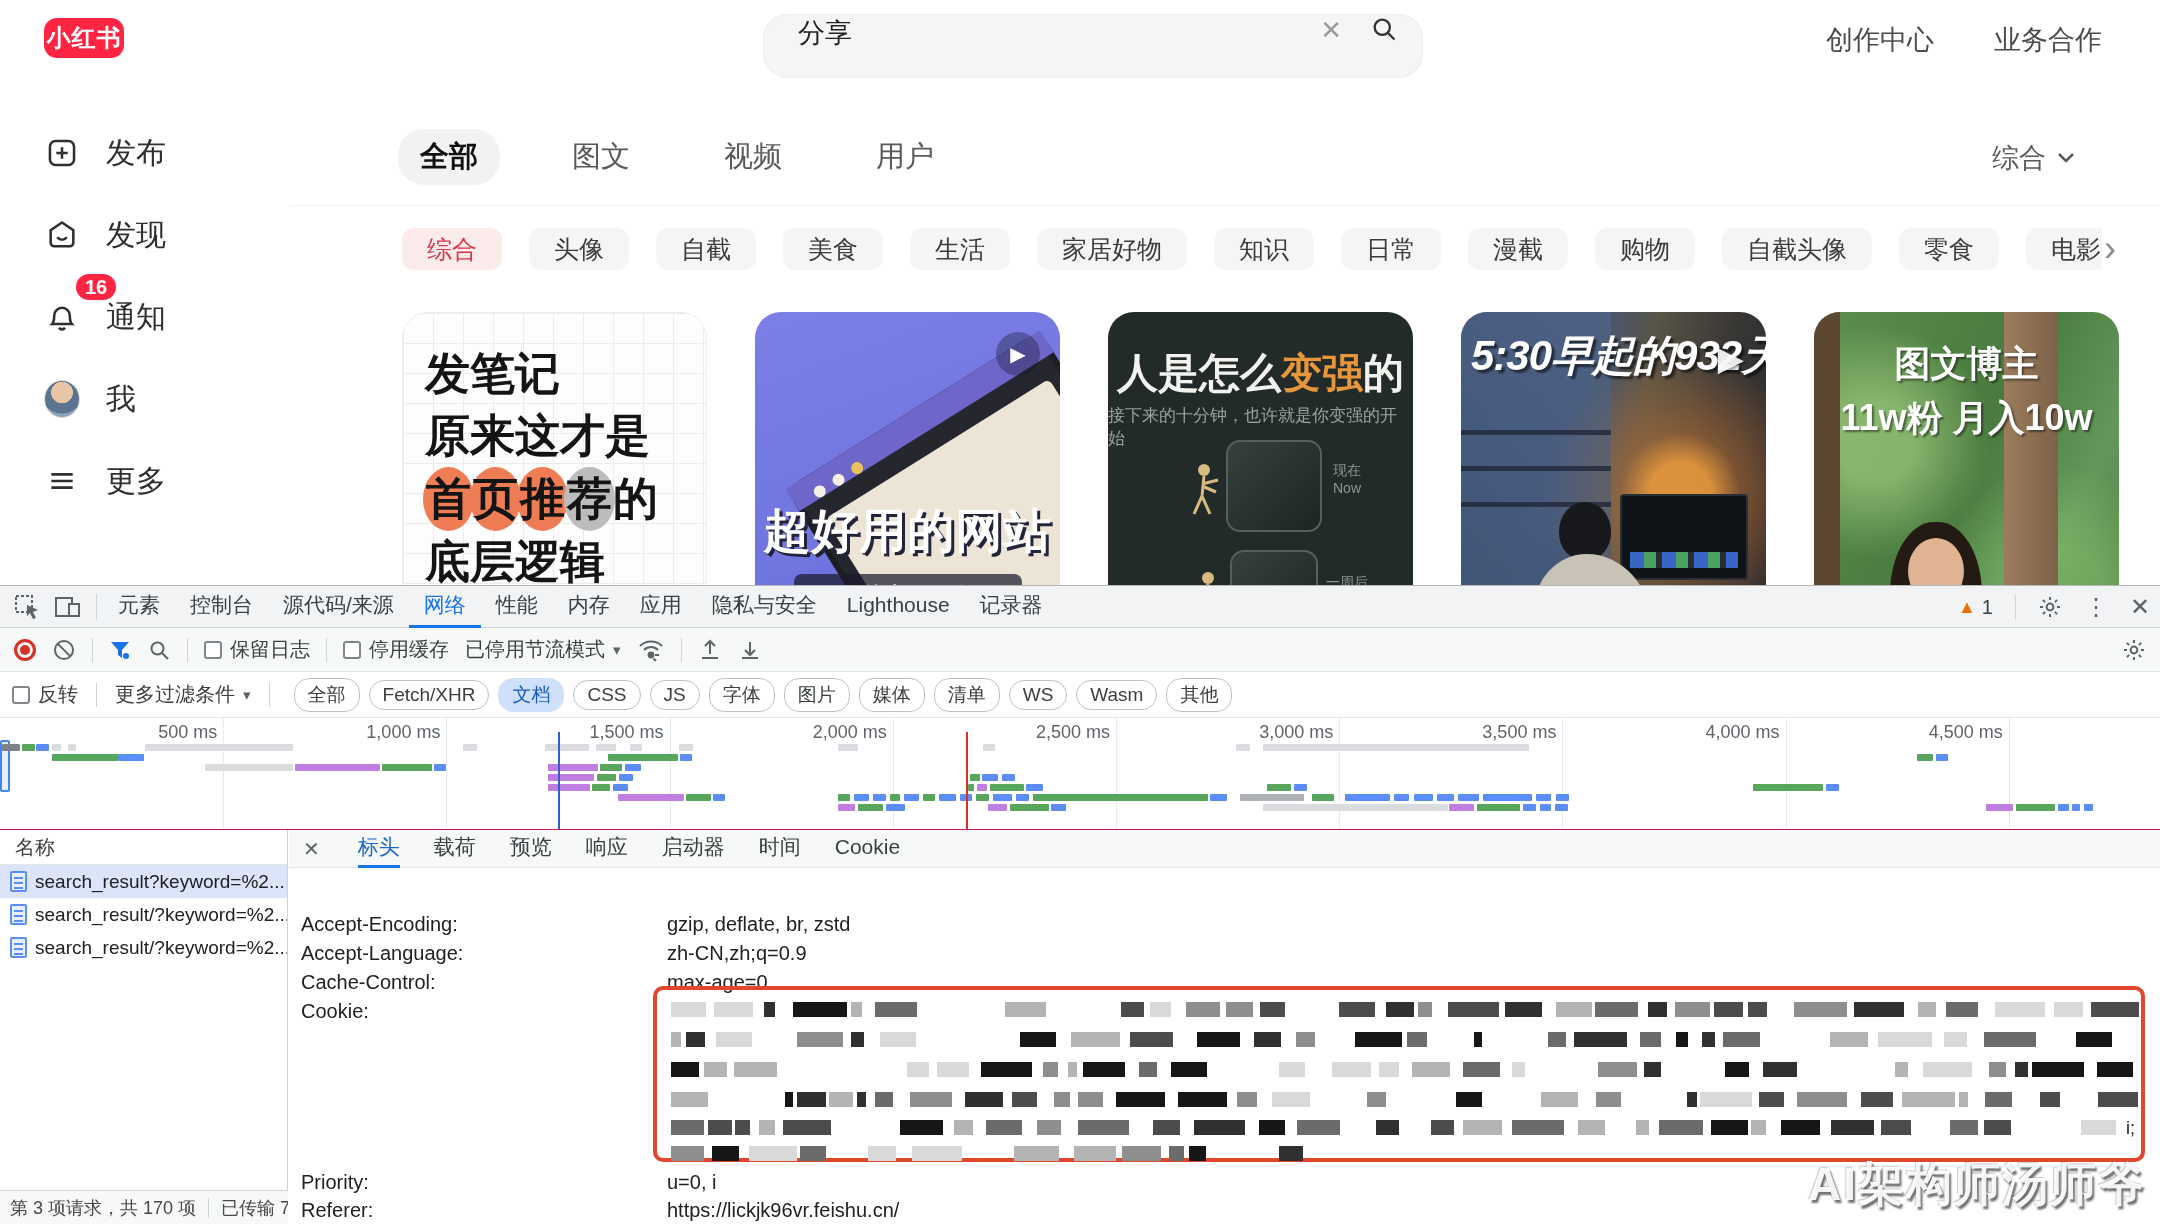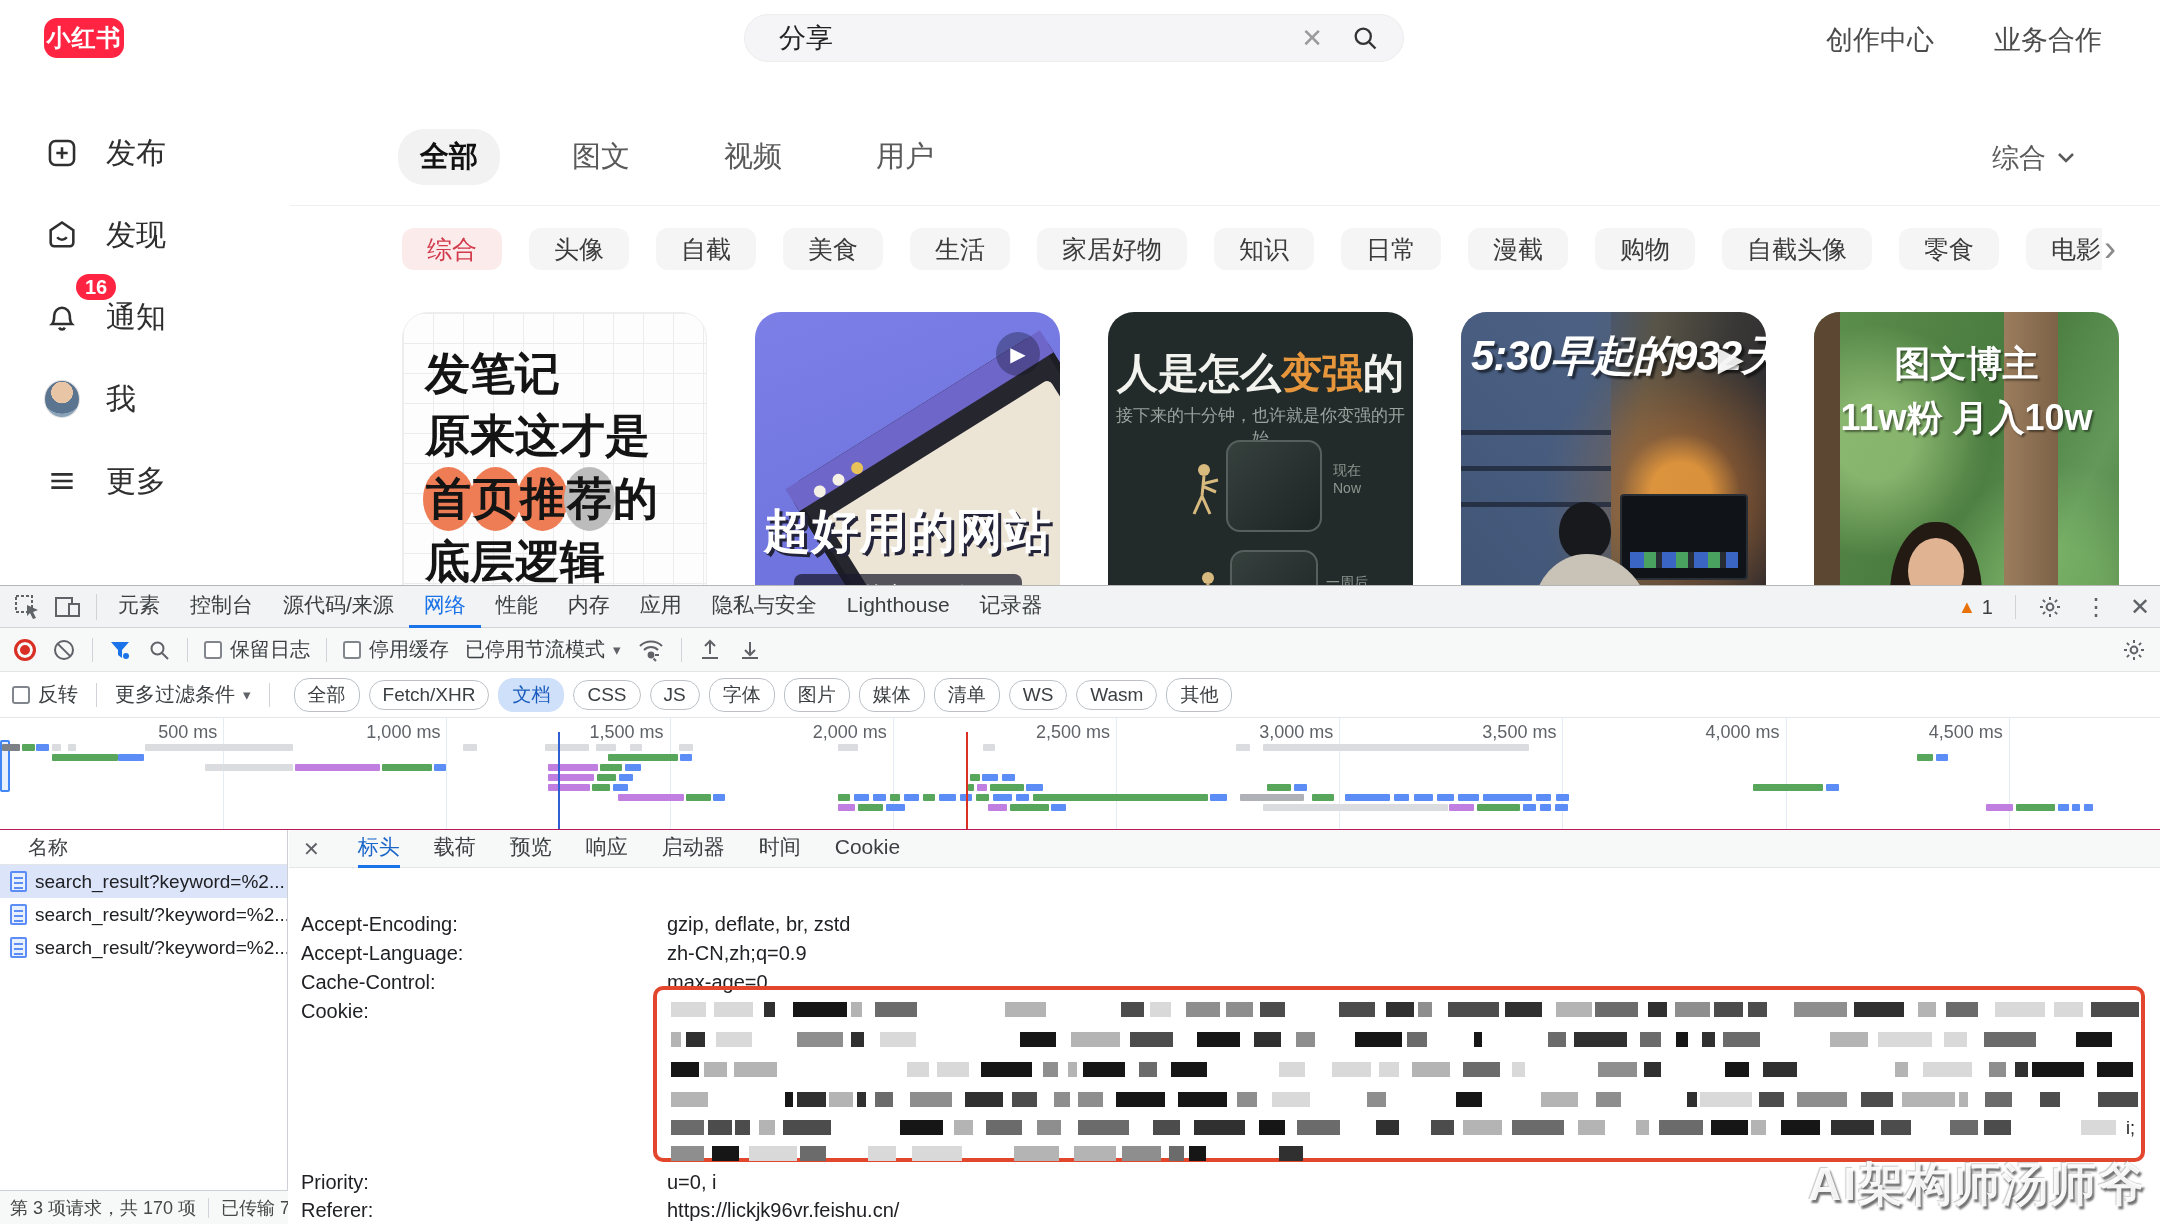--- a/index.html
+++ b/index.html
@@ -4,22 +4,22 @@
 <style>
   * { margin:0; padding:0; box-sizing:border-box; }
   html,body { width:2160px; height:1224px; overflow:hidden; background:#fff;
     font-family:"Liberation Sans","DejaVu Sans",sans-serif; }
   #app { position:relative; width:2160px; height:1224px; background:#fff; }
 
   
   #site { position:absolute; left:0; top:0; width:2160px; height:585px; overflow:hidden; background:#fff; }
   .logo { position:absolute; left:44px; top:18px; width:80px; height:40px; background:#ff2442; color:#fff;
     border-radius:13px; font-size:24px; font-weight:bold; display:flex; align-items:center; justify-content:center; letter-spacing:1px;}
-  .search { position:absolute; left:744px; top:14px; width:660px; height:48px; background:#f5f5f7; border:1px solid #ededee;
-    border-radius:24px; display:flex; align-items:center; }
+  .search { position:absolute; left:763px; top:14px; width:660px; height:64px; background:#f5f5f7; border:1px solid #ededee;
+    border-radius:24px; display:flex; }
   .search .s-text { margin-left:34px; font-size:27px; color:#222; flex:1; }
   .search .s-clear { color:#9a9a9a; font-size:26px; margin-right:28px; cursor:pointer; }
   .search .s-mag { margin-right:24px; }
   .hdr-links { position:absolute; right:58px; top:22px; display:flex; gap:60px; font-size:27px; color:#4c4c4c; }
   .hdr-links span { cursor:pointer; }
 
   .sidebar { position:absolute; left:44px; top:128px; width:230px; }
   .sb-item { position:relative; display:flex; align-items:center; gap:26px; height:50px; margin-bottom:32px; cursor:pointer; }
   .sb-item .sb-ic { width:36px; height:36px; display:flex; align-items:center; justify-content:center; }
   .sb-item .sb-lb { font-size:30px; color:#2f2f2f; }
@@ -62,21 +62,21 @@
   .card2 .t { position:absolute; left:0; right:0; top:188px; text-align:center; font-size:47px; font-weight:900; color:#fff;
     text-shadow:3px 3px 0 #23233a; letter-spacing:1px; }
   .card2 .pill { position:absolute; left:50%; transform:translateX(-50%); top:262px; background:rgba(25,25,45,.72); color:#fff;
     font-size:24px; padding:6px 18px; border-radius:8px; white-space:nowrap; }
   .playbtn { position:absolute; right:20px; top:20px; width:44px; height:44px; border-radius:50%; background:rgba(20,20,40,.35);
     color:#fff; font-size:20px; display:flex; align-items:center; justify-content:center; }
   
   .card3 { background:#222b2a; }
   .card3 .t { position:absolute; left:0; right:0; top:34px; text-align:center; font-size:41px; font-weight:800; color:#f2f2ee; }
   .card3 .t em { font-style:normal; color:#e8963c; }
-  .card3 .st { position:absolute; left:0; right:0; top:92px; text-align:center; font-size:17px; color:#9aa39e; }
+  .card3 .st { position:absolute; left:0; right:0; top:92px; font-size:17px; color:#9aa39e; }
   .blk { position:absolute; border:2px solid #55605d; border-radius:14px; background:linear-gradient(135deg,#36403d,#1d2524); }
   .blk1 { left:118px; top:128px; width:96px; height:92px; }
   .blk2 { left:122px; top:238px; width:88px; height:86px; }
   .card3 .lbl { position:absolute; font-size:14px; color:#8d968f; white-space:nowrap; }
   .fig { position:absolute; }
   
   .card4 { background:
     radial-gradient(circle at 72% 42%, rgba(245,160,60,.85) 0 9%, rgba(205,120,50,.45) 18%, transparent 42%),
     linear-gradient(100deg,#3d5070 0%,#45587a 34%,#585447 52%,#3a3836 72%,#23222a 100%); }
   .card4 .win { position:absolute; left:0; top:0; width:150px; height:430px;
@@ -142,21 +142,21 @@
   .grid { position:absolute; top:0; bottom:0; width:1px; background:#e4ecf5; }
   .tick { position:absolute; top:4px; font-size:18px; color:#5f6368; }
   .wbar { position:absolute; height:7px; border-radius:1px; }
   .c-g{background:#58a55c}.c-b{background:#5c8df6}.c-p{background:#c07fe0}
   .c-lg{background:#dadce0}.c-gy{background:#aeb1b6}.c-dg{background:#7e8287}
   .vline { position:absolute; top:14px; bottom:0; width:2px; }
   .ov-handle { position:absolute; left:0; top:22px; width:10px; height:52px; border:2px solid #4285f4; background:rgba(66,133,244,.12); border-radius:2px;}
 
   .dt-split { position:absolute; left:0; top:244px; width:2160px; height:395px; }
   .dt-left { position:absolute; left:0; top:0; width:288px; height:395px; border-right:1px solid #cdd1d5; background:#fff; }
-  .req-head { height:35px; line-height:35px; padding-left:28px; font-size:20px; color:#3c4043; border-bottom:1px solid #e3e6e8; background:#fff;}
+  .req-head { height:35px; line-height:35px; padding-left:15px; font-size:20px; color:#3c4043; border-bottom:1px solid #e3e6e8; background:#fff;}
   .req-row { height:33px; display:flex; align-items:center; gap:8px; padding-left:10px; font-size:19px; color:#202124;
     white-space:nowrap; overflow:hidden; cursor:pointer; }
   .req-row.sel { background:#dce4fa; }
   .doc-ic { width:17px; height:21px; background:#e8effd; border:2px solid #5c8df6; border-radius:2px; flex:none; position:relative;}
   .doc-ic::after{content:""; position:absolute; left:2px; top:4px; right:2px; height:2px; background:#5c8df6; box-shadow:0 5px 0 #5c8df6, 0 10px 0 #5c8df6;}
   .dt-status { position:absolute; left:0; bottom:0; width:288px; height:35px; border-top:1px solid #cdd1d5; background:#f7f8f8;
     display:flex; align-items:center; gap:12px; padding-left:10px; font-size:18px; color:#474747; white-space:nowrap; overflow:hidden;}
   .dt-status .vsep { height:20px; flex:none;}
 
   .dt-rightp { position:absolute; left:289px; top:0; width:1871px; height:395px; background:#fff; overflow:hidden; }

